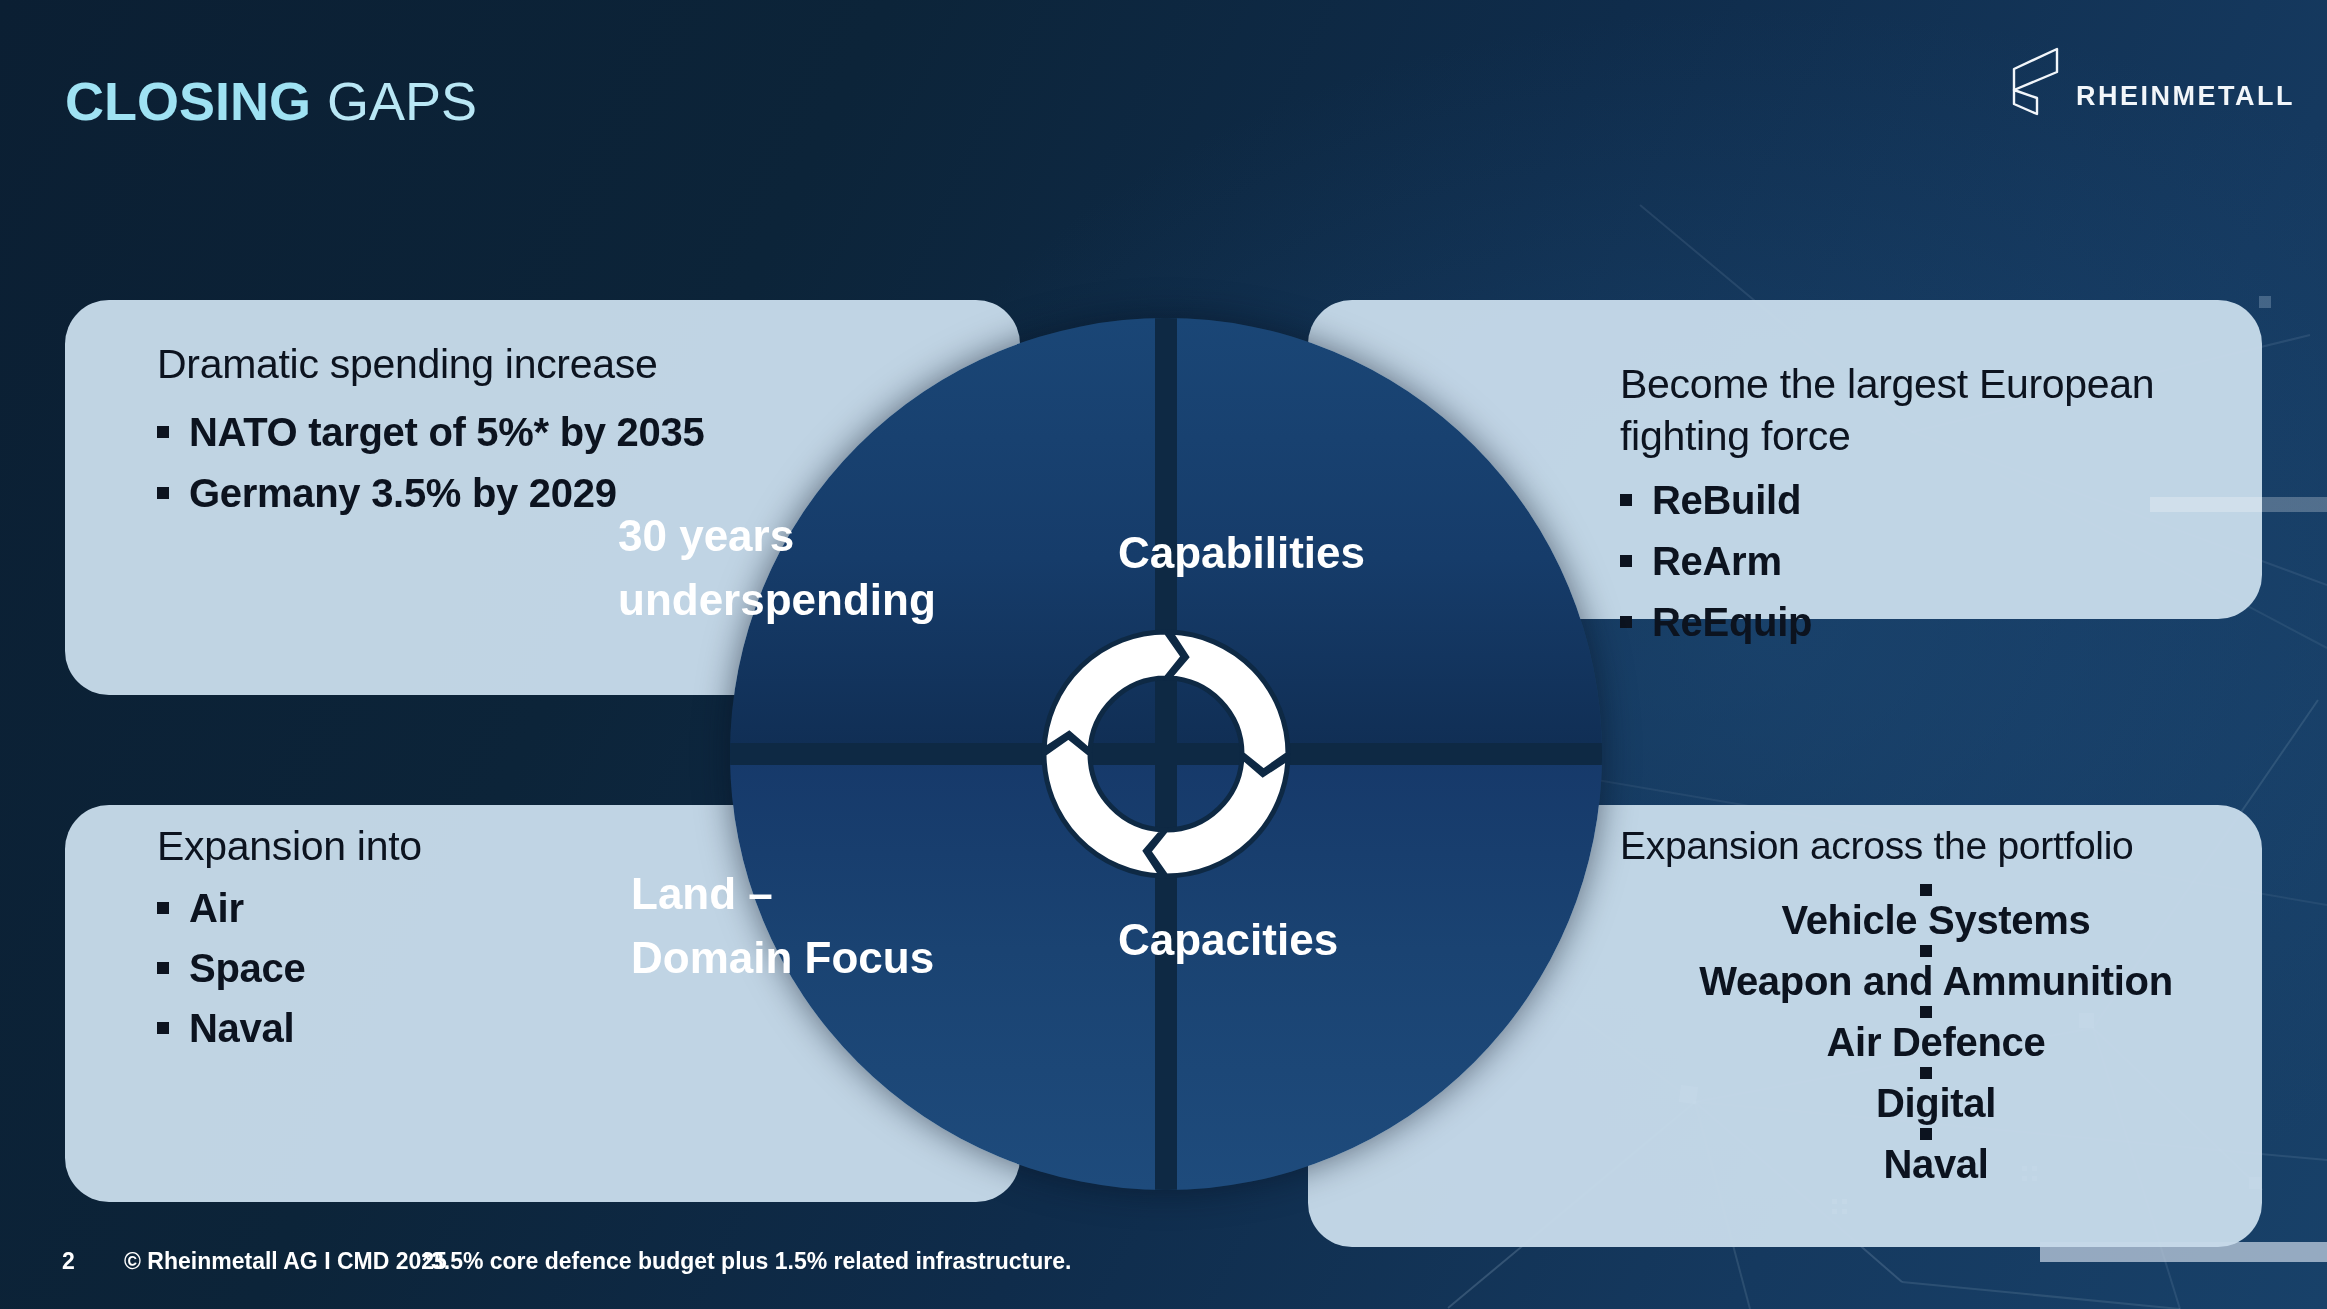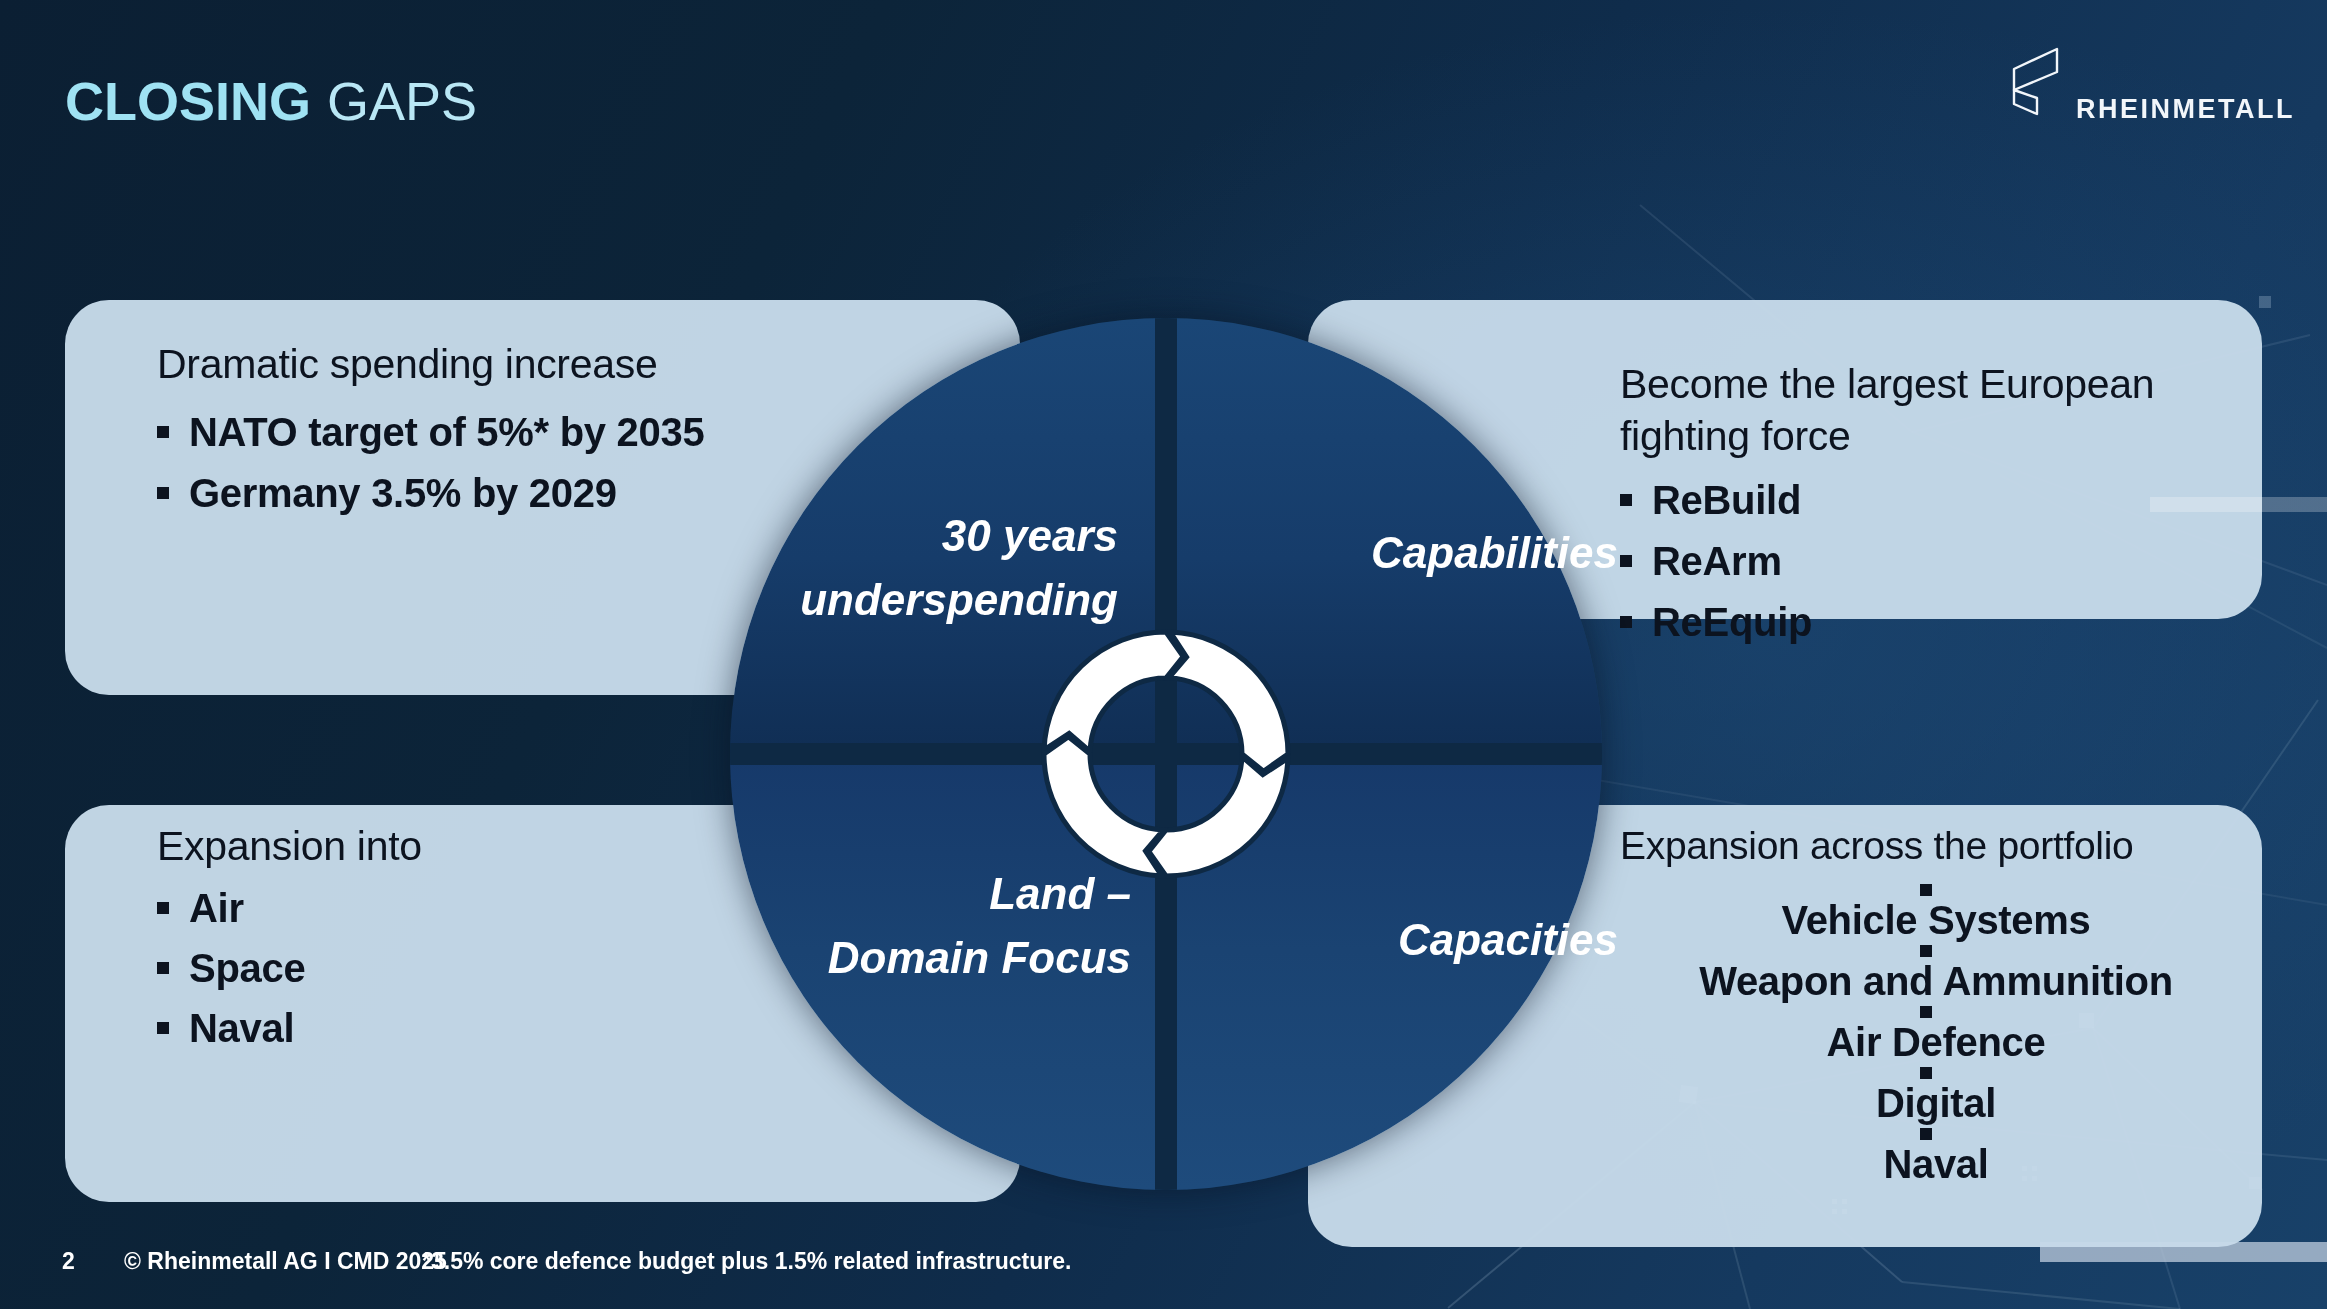--- a/index.html
+++ b/index.html
@@ -14,21 +14,21 @@
   .streak.s1{left:2040px;top:1242px;width:287px;height:20px;background:#b9c8da;opacity:.78;}
   .streak.s2{left:2150px;top:497px;width:177px;height:15px;background:#ffffff;opacity:.25;z-index:6;}
   
   .title{position:absolute;left:65px;top:70px;font-size:54px;font-weight:700;letter-spacing:0;}
   .title .hl{color:#9fe2f3;}
   .title .rest{color:#b9e7f5;font-weight:400;margin-left:16px;}
   .subtitle{position:absolute;left:65px;top:144px;font-size:62px;font-weight:700;color:#ffffff;letter-spacing:-1px;}
   
   .logo{position:absolute;left:2010px;top:45px;display:flex;align-items:flex-start;}
   .logo svg{display:block;}
-  .logo .brand{color:#f2f6fa;font-size:27px;font-weight:700;letter-spacing:2.5px;margin-left:14px;margin-top:49px;}
+  .logo .brand{color:#f2f6fa;font-size:27px;font-weight:700;letter-spacing:2.5px;margin-left:14px;margin-top:36px;}
   
   .card{position:absolute;background:rgba(198,218,233,0.97);border-radius:44px;color:#0c131f;z-index:2;}
   .card .inner{position:relative;height:100%;}
   .card .heading{font-size:41px;font-weight:400;letter-spacing:-.3px;line-height:52px;margin:0 0 14px 0;}
   .bullet{display:flex;align-items:center;line-height:48px;height:48px;margin:0 0 13px 0;font-size:40px;font-weight:700;letter-spacing:-.3px;}
   .bullet .sq{width:12px;height:12px;background:#0c131f;margin-right:20px;flex:0 0 auto;}
   .card.tl{left:65px;top:300px;width:955px;height:395px;}
   .card.tl .inner{padding:38px 30px 0 92px;}
   .card.tl .heading{margin-bottom:18px;}
   .card.tr{left:1308px;top:300px;width:954px;height:319px;}
@@ -44,21 +44,21 @@
   .card.br .bullet{margin-bottom:13px;flex-direction:column;}
   
   .circle{position:absolute;left:730px;top:318px;width:872px;height:872px;border-radius:50%;overflow:hidden;z-index:3;box-shadow:0 0 34px rgba(5,16,32,.55);}
   .quad{position:absolute;width:436px;height:436px;}
   .quad.qtl{left:0;top:0;background:linear-gradient(180deg,#1a4676 0%,#163c6a 55%,#102e54 100%);}
   .quad.qtr{left:436px;top:0;background:linear-gradient(180deg,#1a4676 0%,#163c6a 55%,#102e54 100%);}
   .quad.qbl{left:0;top:436px;background:linear-gradient(180deg,#16396a 0%,#1a4372 45%,#1e4b7c 100%);}
   .quad.qbr{left:436px;top:436px;background:linear-gradient(180deg,#16396a 0%,#1a4372 45%,#1e4b7c 100%);}
   .bar-v{position:absolute;left:425px;top:0;width:22px;height:872px;background:#0e2944;}
   .bar-h{position:absolute;left:0;top:425px;width:872px;height:22px;background:#0e2944;}
-  .qlabel{position:absolute;z-index:4;width:500px;color:#ffffff;font-size:44px;font-weight:700;font-style:italic;line-height:64px;text-align:right;letter-spacing:0;}
+  .qlabel{position:absolute;z-index:4;width:500px;color:#ffffff;font-size:44px;font-weight:700;line-height:64px;text-align:left;letter-spacing:0;}
   .qlabel.l-tl{left:618px;top:504px;}
   .qlabel.l-tr{left:1118px;top:521px;}
   .qlabel.l-bl{left:631px;top:862px;}
   .qlabel.l-br{left:1118px;top:908px;}
   .cycle{position:absolute;left:1031px;top:619px;z-index:5;}
   
   .footer{position:absolute;left:0;top:1248px;width:2327px;color:#ffffff;font-size:23px;font-weight:700;z-index:4;}
   .footer .pnum{position:absolute;left:62px;}
   .footer .copy{position:absolute;left:124px;}
   .footer .note{position:absolute;left:422px;}

